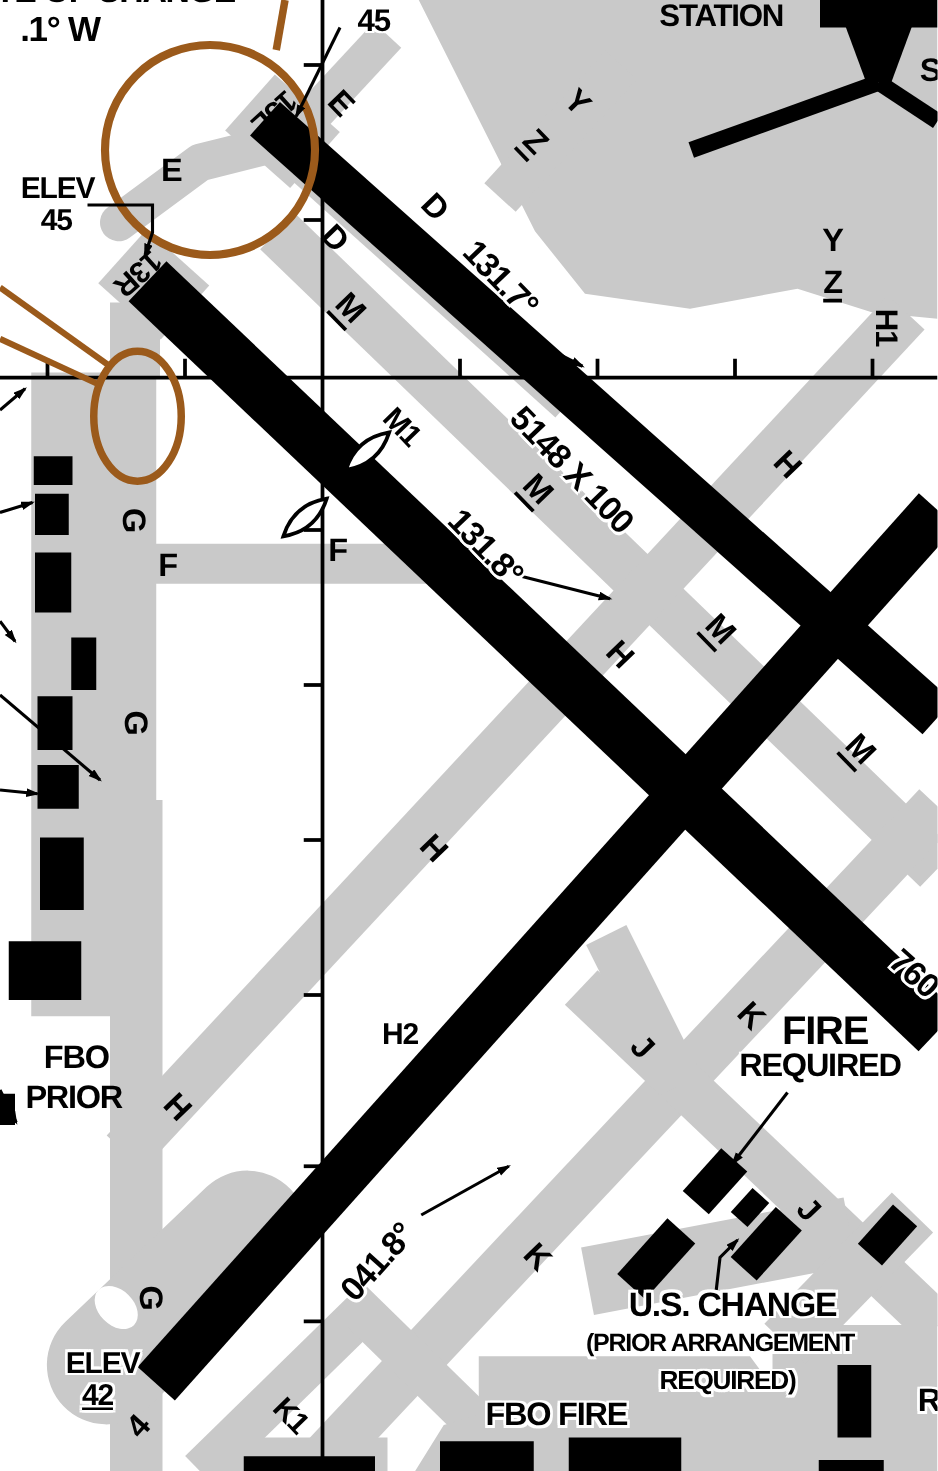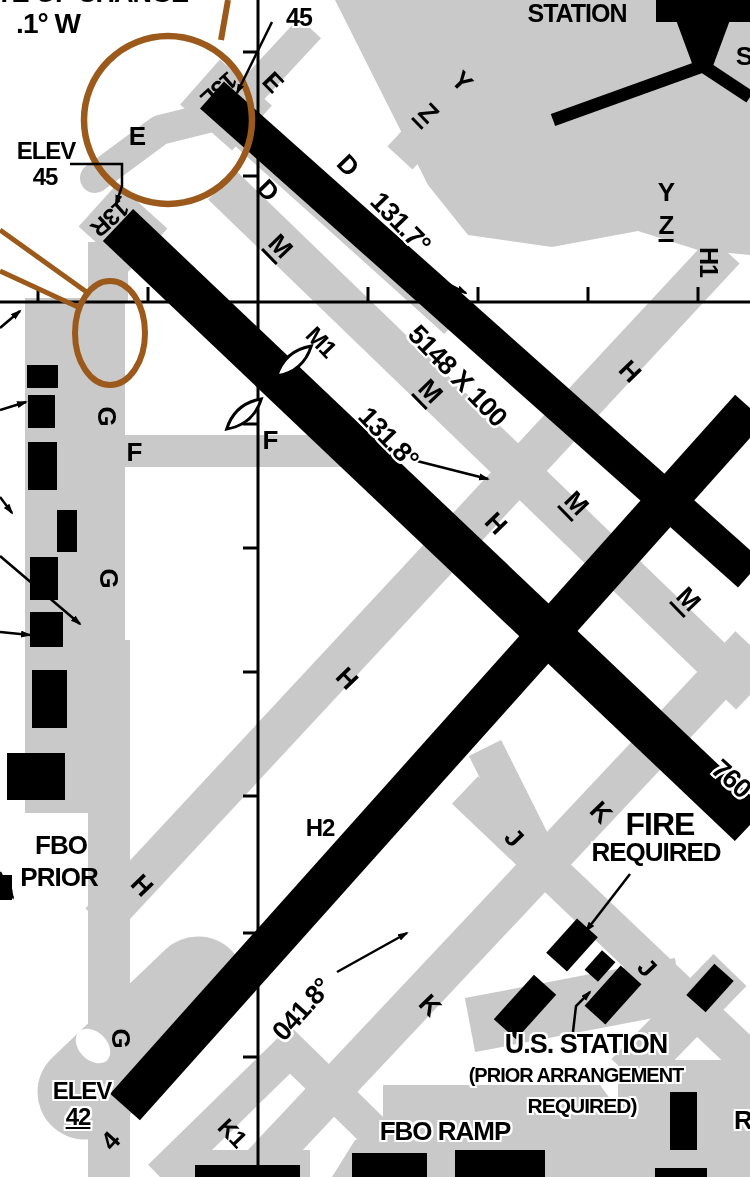--- a/index.html
+++ b/index.html
@@ -182,21 +182,21 @@
       <div class="lbl" style="left: 107px; top: 416px; font-size: 26px; transform: translate(-50%, -50%) rotate(90deg);">G</div>
       <div class="lbl" style="left: 109px; top: 578px; font-size: 26px; transform: translate(-50%, -50%) rotate(90deg);">G</div>
       <div class="lbl" style="left: 121px; top: 1038px; font-size: 26px; transform: translate(-50%, -50%) rotate(90deg);">G</div>
       <div class="lbl" style="left: 601px; top: 812px; font-size: 26px; transform: translate(-50%, -50%) rotate(46deg);">K</div>
       <div class="lbl" style="left: 430px; top: 1005px; font-size: 26px; transform: translate(-50%, -50%) rotate(46deg);">K</div>
       <div class="lbl" style="left: 514px; top: 837px; font-size: 26px; transform: translate(-50%, -50%) rotate(46deg);">J</div>
       <div class="lbl" style="left: 647px; top: 967px; font-size: 26px; transform: translate(-50%, -50%) rotate(46deg);">J</div>
       <div class="lbl" style="left: 232px; top: 1133px; font-size: 24px; transform: translate(-50%, -50%) rotate(46deg);">K1</div>
       <div class="lbl halo" style="left: 660px; top: 824px; font-size: 32px; transform: translate(-50%, -50%) rotate(0deg);">FIRE</div>
       <div class="lbl halo" style="left: 656px; top: 852px; font-size: 26px; transform: translate(-50%, -50%) rotate(0deg);">REQUIRED</div>
-      <div class="lbl halo" style="left: 586px; top: 1044px; font-size: 27px; transform: translate(-50%, -50%) rotate(0deg);">U.S. STATION</div>
+      <div class="lbl halo" style="left: 586px; top: 1044px; font-size: 27px; transform: translate(-50%, -50%) rotate(0deg);">U.S. CHANGE</div>
       <div class="lbl halo" style="left: 576px; top: 1075px; font-size: 20px; transform: translate(-50%, -50%) rotate(0deg);">(PRIOR ARRANGEMENT</div>
       <div class="lbl halo" style="left: 582px; top: 1105px; font-size: 21px; transform: translate(-50%, -50%) rotate(0deg);">REQUIRED)</div>
       <div class="lbl" style="left: 61px; top: 845px; font-size: 26px; transform: translate(-50%, -50%) rotate(0deg);">FBO</div>
       <div class="lbl" style="left: 59px; top: 877px; font-size: 26px; transform: translate(-50%, -50%) rotate(0deg);">PRIOR</div>
-      <div class="lbl halo" style="left: 445px; top: 1131px; font-size: 26px; transform: translate(-50%, -50%) rotate(0deg);">FBO RAMP</div>
+      <div class="lbl halo" style="left: 445px; top: 1131px; font-size: 26px; transform: translate(-50%, -50%) rotate(0deg);">FBO FIRE</div>
       <div class="lbl halo" style="left: 743px; top: 1120px; font-size: 26px; transform: translate(-50%, -50%) rotate(0deg);">R</div>
     </div>
 </div>
 
 </body></html>

